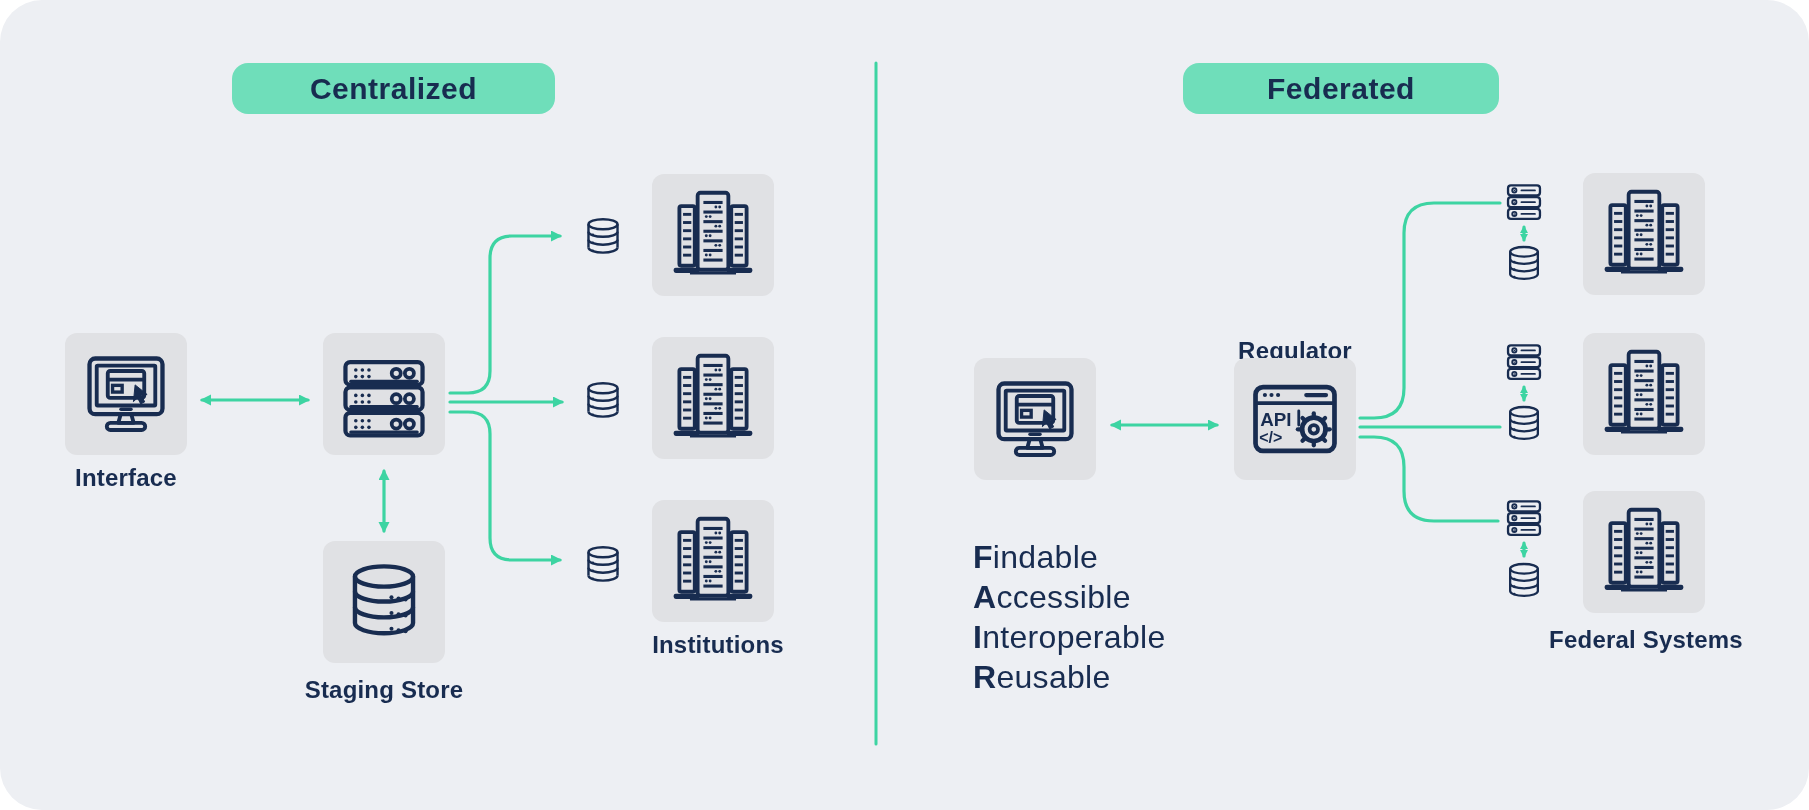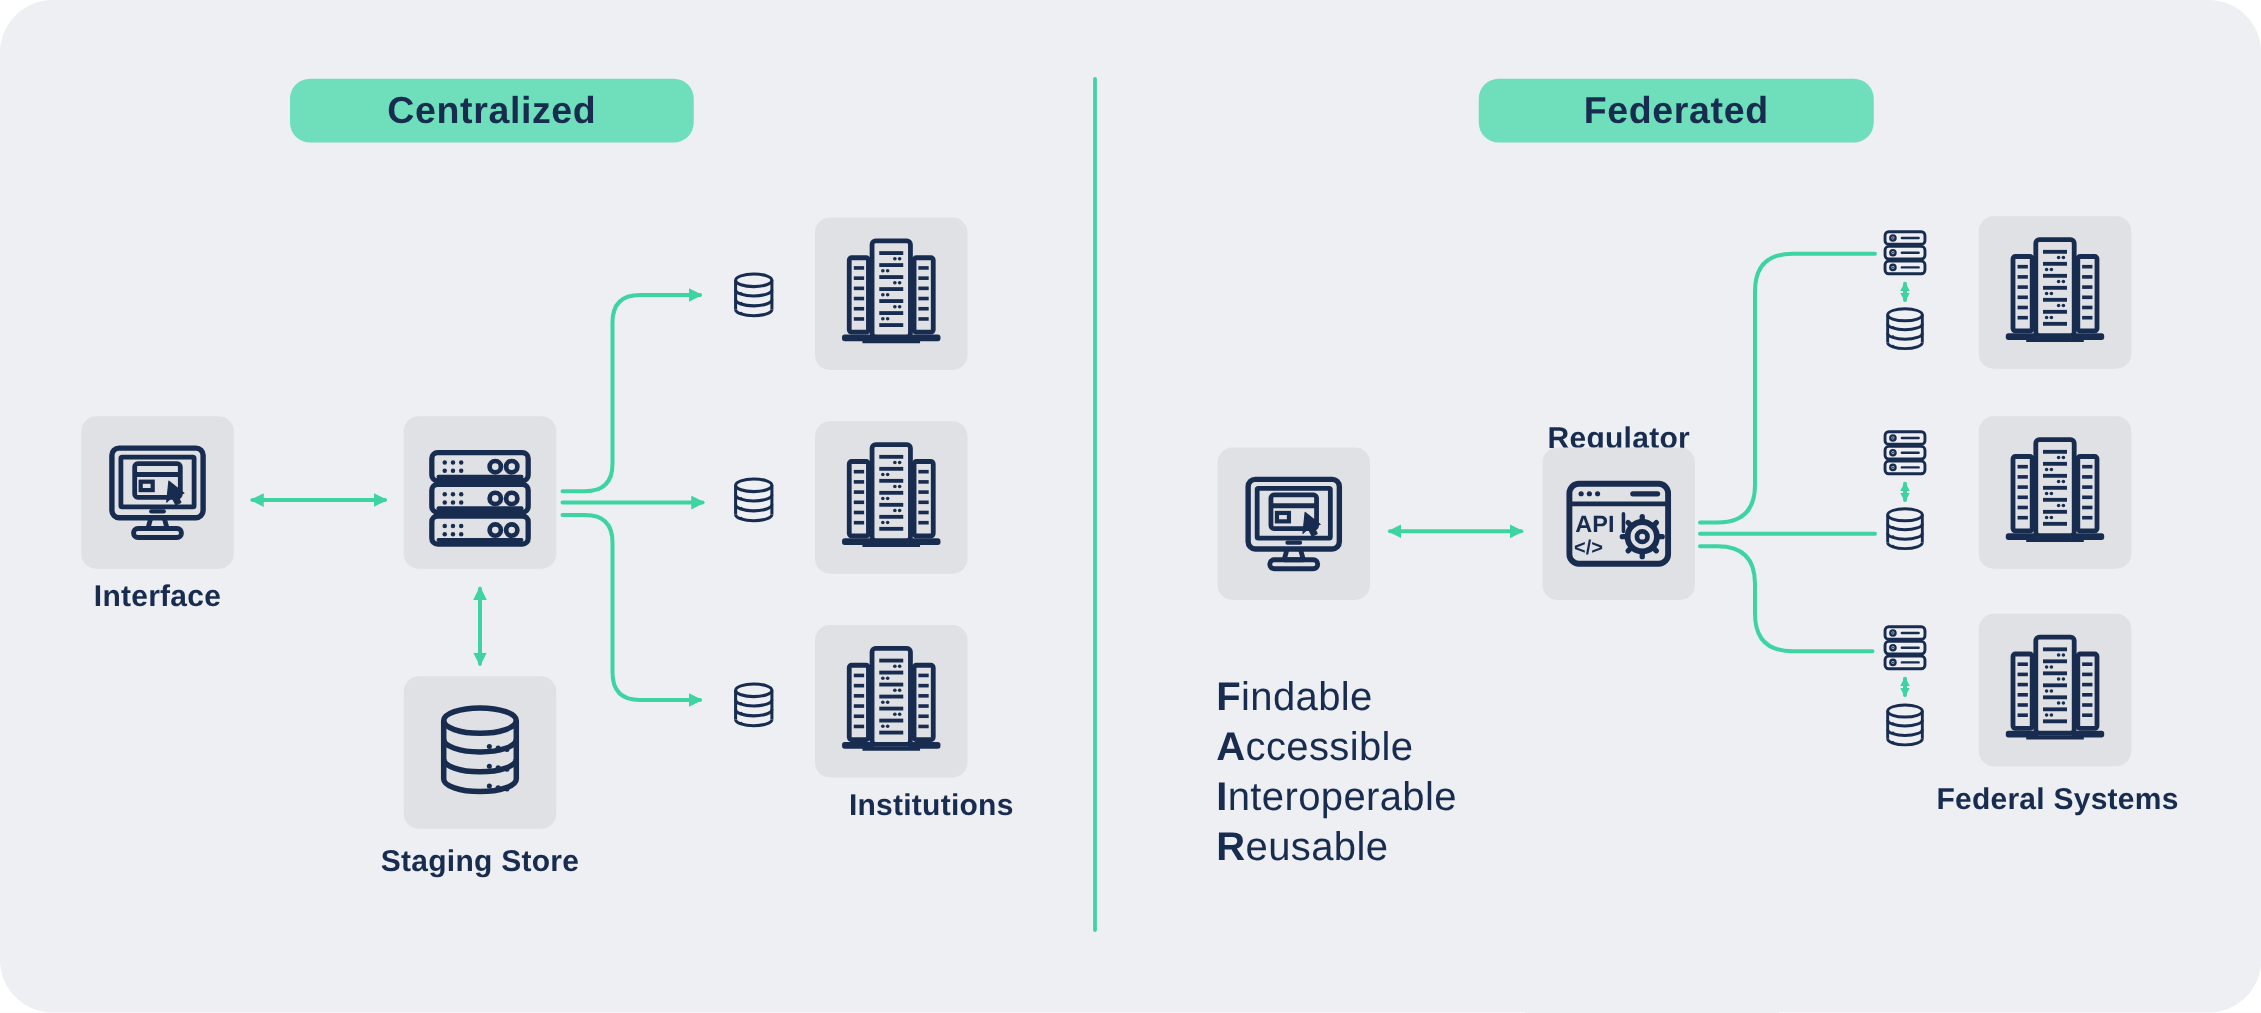--- a/index.html
+++ b/index.html
@@ -261,21 +261,21 @@
     <div class="tile" style="left:652px;top:337px;">
       <svg class="icon" viewBox="0 0 100 100">
           <use href="#sym-building"></use>
         </svg>
     </div>
     <div class="tile" style="left:652px;top:500px;">
       <svg class="icon" viewBox="0 0 100 100">
           <use href="#sym-building"></use>
         </svg>
     </div>
-    <div class="label" style="left:635px;top:631px;">Institutions</div>
+    <div class="label" style="left:608px;top:631px;">Institutions</div>
 
     <div class="badge" style="left:1183px;top:63px;width:316px;">
       <span>Federated</span>
     </div>
 
     <div class="tile" style="left:974px;top:358px;">
       <svg class="icon" viewBox="0 0 100 100">
           <use href="#sym-monitor"></use>
         </svg>
     </div>

